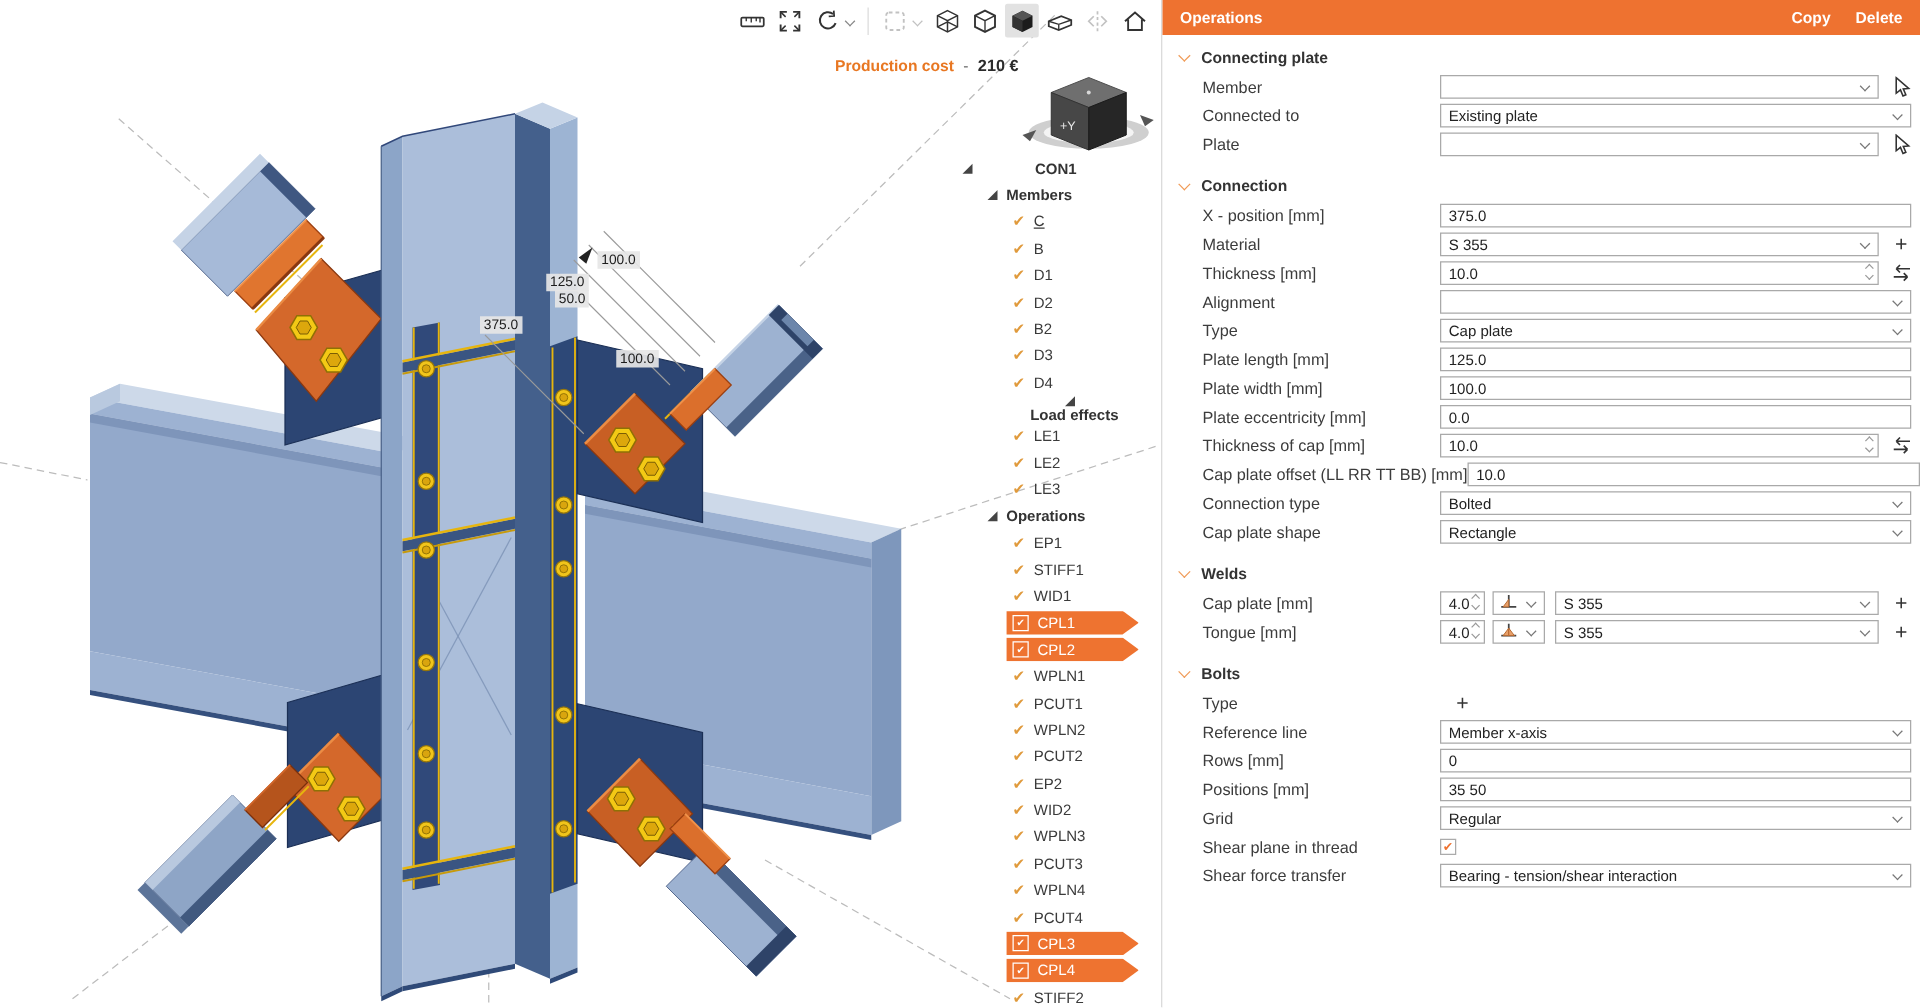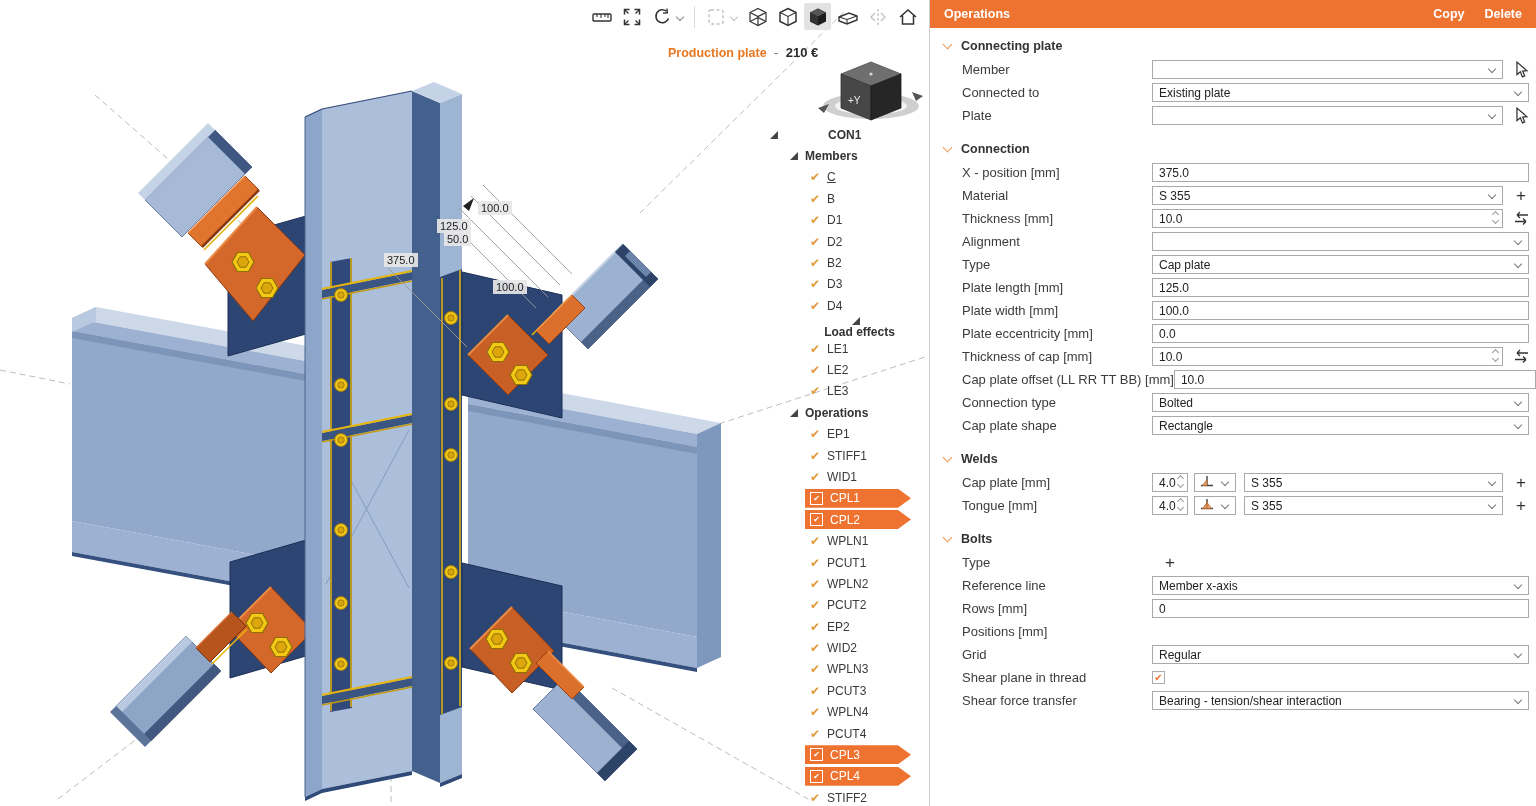--- a/index.html
+++ b/index.html
@@ -294,21 +294,21 @@
         </svg>
     </div>
     <div class="tbtn">
       <svg width="22" height="22" viewBox="0 0 22 22" fill="none" stroke="#333" stroke-width="1.5">
           <path d="M3,11 L11,4 L19,11 M5.5,9.5 V18 H16.5 V9.5"></path>
         </svg>
     </div>
   </div>
 
   <div class="prod-cost">
-    <span class="pc-label">Production plate</span>
+    <span class="pc-label">Production cost</span>
     <span class="pc-sep">-</span>
     <span class="pc-value">210 €</span>
   </div>
 
   <span class="dim" style="left:478px;top:201px;">100.0</span>
   <span class="dim" style="left:437px;top:219px;">125.0</span>
   <span class="dim" style="left:444px;top:232px;">50.0</span>
   <span class="dim" style="left:384px;top:253px;">375.0</span>
   <span class="dim" style="left:493px;top:280px;">100.0</span>
 
@@ -671,20 +671,23 @@
         </div>
       </div>
       <div class="prow">
         <span class="plabel">Rows [mm]</span>
         <div class="fld w-full">
           <span>0</span>
         </div>
       </div>
       <div class="prow">
         <span class="plabel">Positions [mm]</span>
+        <div class="fld w-full">
+          <span>35 50</span>
+        </div>
       </div>
       <div class="prow">
         <span class="plabel">Grid</span>
         <div class="fld w-full">
           <span>Regular</span>
           <span class="fchev"></span>
         </div>
       </div>
       <div class="prow">
         <span class="plabel">Shear plane in thread</span>

